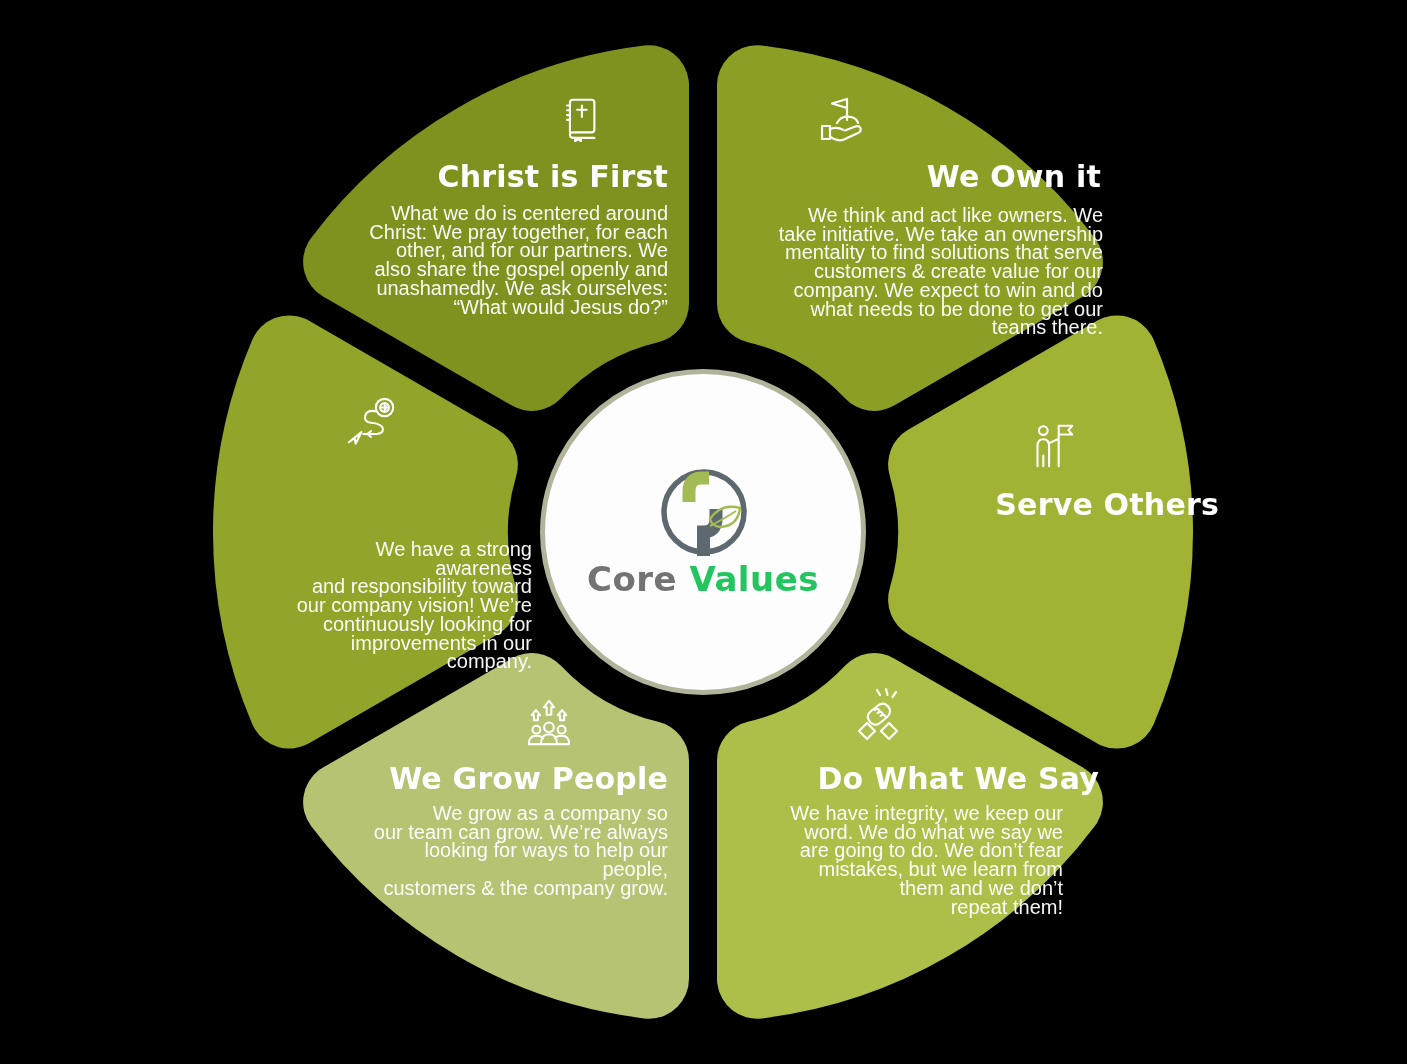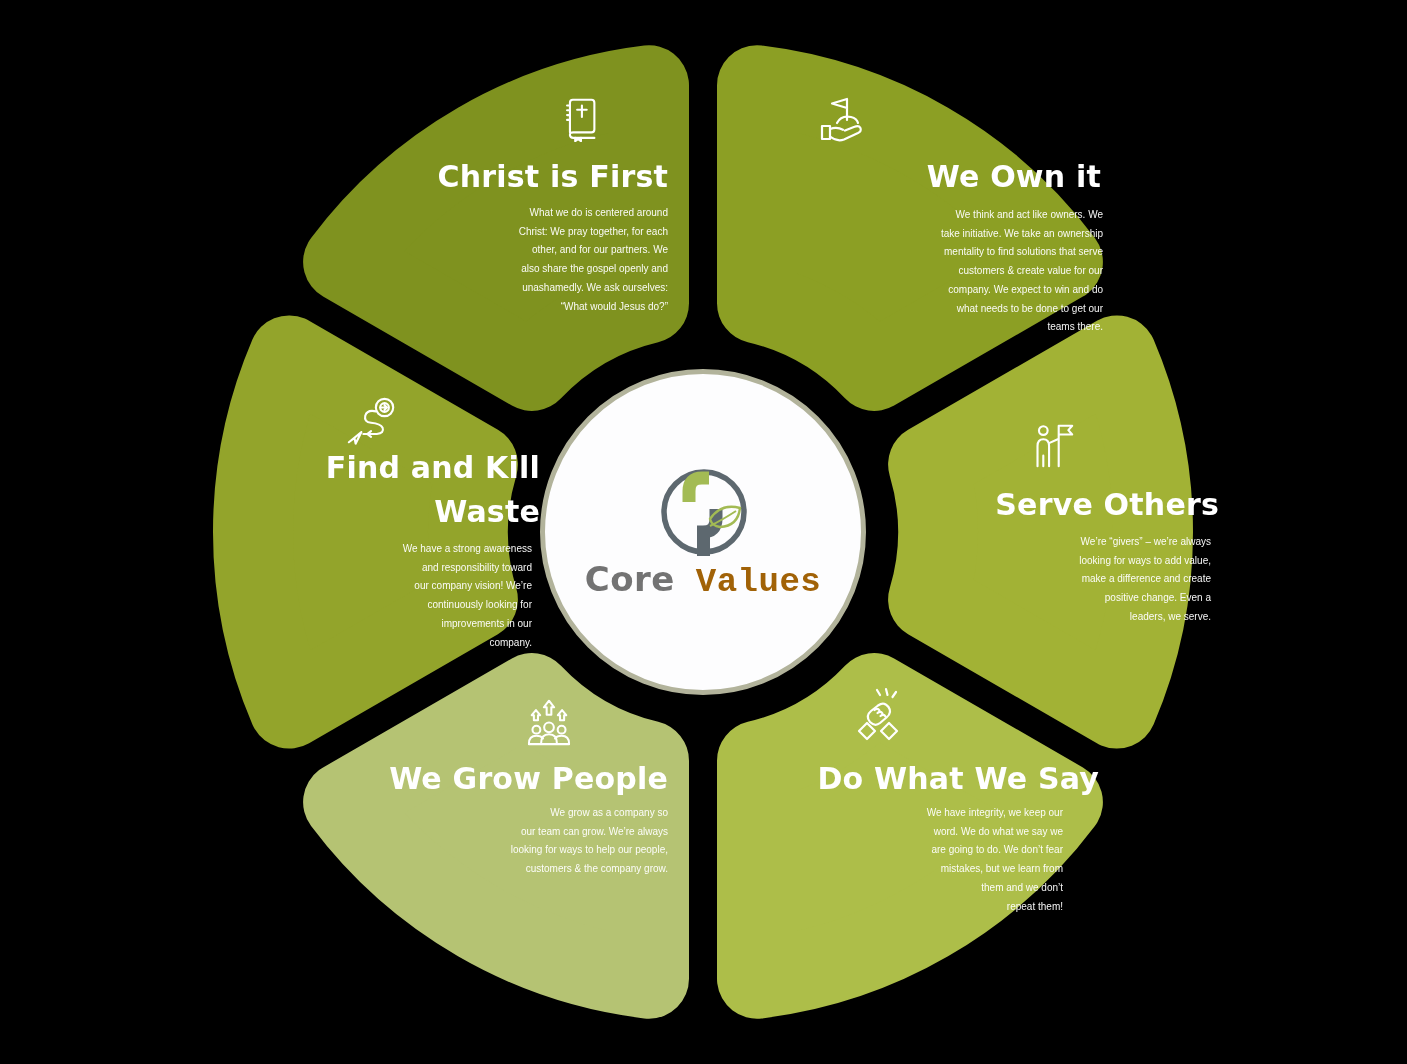--- a/index.html
+++ b/index.html
@@ -8,21 +8,21 @@
     font-family:"Liberation Sans", sans-serif;
   }
   #petals{position:absolute;left:0;top:0;}
   .abs{position:absolute;}
   .seg-title{
     font-family:"DejaVu Sans","Liberation Sans",sans-serif;
     font-weight:bold;color:#ffffff;font-size:30px;line-height:1.45;
     white-space:pre-line;letter-spacing:.2px;
   }
   .seg-body{
-    color:rgba(255,255,255,.96);font-size:10px;line-height:18.7px;
+    color:rgba(255,255,255,.96);font-size:20px;line-height:18.7px;
     white-space:pre-line;
   }
   .align-r{text-align:right;}
   .align-l{text-align:right;}
   .seg-icon svg{display:block;}
   .seg-icon path,.seg-icon circle,.seg-icon line{
     fill:none;stroke:#fff;stroke-width:2.2;stroke-linecap:round;stroke-linejoin:round;
   }
   .center-circle{
     position:absolute;left:540px;top:369px;width:316px;height:316px;border-radius:50%;
@@ -88,25 +88,20 @@
 
     <div class="abs seg-icon" style="left:1008px;top:420px;">
       <svg width="54" height="52" viewBox="0 0 56 54">
         <circle cx="20" cy="11" r="4.5"></circle>
         <path d="M36,6 V48 M36,6 H50 L46,10.5 L50,15 H36"></path>
         <path d="M14,48 V27 Q14,20 20,20 Q26,20 26,27 V48 M20,37 V48"></path>
         <path d="M26,24 L35,20"></path>
       </svg>
     </div>
     <div class="abs seg-title align-l" style="left:923px;top:483px;width:280px;">Serve Others</div>
-    <div class="abs seg-body align-l" style="left:925px;top:533px;width:270px;">We’re “givers” – we’re always
-looking for ways to add value,
-make a difference and create
-positive change. Even a
-leaders, we serve.</div>
 
     <div class="abs seg-icon" style="left:832px;top:685px;">
       <svg width="60" height="60" viewBox="0 0 60 60">
         <path d="M38,4 l1.5,6 M48,7 l-3.5,5 M29,5 l3,5"></path>
         <path d="M11,46 l8,-8 l8,8 l-8,8 z"></path>
         <path d="M49,46 l-8,-8 l-8,8 l8,8 z"></path>
         <path d="M22,37 Q17,31 23,26 L30,20.5 Q36,16 40.5,22 Q44.5,27.5 38.5,32.5 L32,38 Q27,42 22,37 Z"></path>
         <path d="M26.5,25 q3,-2.5 5,.5 M29.5,28 q3,-2.5 5,.5 M32.5,31 q3,-2.5 5,.5"></path>
       </svg>
     </div>
@@ -141,35 +136,33 @@
     <div class="abs seg-icon" style="left:327px;top:394px;">
       <svg width="58" height="54" viewBox="0 0 60 56">
         <circle cx="43" cy="14" r="9"></circle>
         <circle cx="43" cy="14" r="4.5"></circle>
         <path d="M38.5,14 h7 M45.5,14 l-2.6,-2.6 M45.5,14 l-2.6,2.6"></path>
         <path d="M34,18 Q25,16 23,22.5 Q21.5,29 29,29.8 Q39,30.8 41,35 Q43,40.5 35,41.5 H21"></path>
         <path d="M25,41.5 l4,-3 M25,41.5 l4,3"></path>
         <path d="M6,50 L19,39.5 M19,39.5 L13,51.5 L11.8,45.5 L6,50"></path>
       </svg>
     </div>
-    <div class="abs seg-title align-l" style="left:264px;top:446px;width:260px;">Find and Kill
-Waste</div>
     <div class="abs seg-body align-l" style="left:266px;top:540px;width:250px;">We have a strong awareness
 and responsibility toward
 our company vision! We’re
 continuously looking for
 improvements in our
 company.</div>
   </div>
 
   <div class="center-circle"></div>
 
   <svg class="logo-svg" width="112" height="104" viewBox="0 0 112 104">
     <circle cx="56" cy="52" r="40" fill="none" stroke="#5d686f" stroke-width="5.5"></circle>
     <path d="M41,42 V31 Q41,18 54,18 H61" fill="none" stroke="#a3bb54" stroke-width="13"></path>
     <path d="M68,49 V59 Q68,72 55,72 H49" fill="none" stroke="#5d686f" stroke-width="13"></path>
     <rect x="49" y="70" width="13" height="26" fill="#5d686f"></rect>
     <path d="M62,59 Q73,43 92,48 Q90,66 72,67 Q64,66 62,59 Z" fill="none" stroke="#a3bb54" stroke-width="2.4"></path>
     <path d="M62,66 Q74,60 88,51" fill="none" stroke="#a3bb54" stroke-width="2"></path>
   </svg>
 
-  <div class="center-title"><span style="color: #737373;">Core</span><span style="color: #a16207; font-family: Liberation Mono, monospace;"> Values</span></div>
+  <div class="center-title"><span style="color: #737373;">Core</span><span style="color: #22c55e;"> Values</span></div>
 </div>
 
 </body></html>

